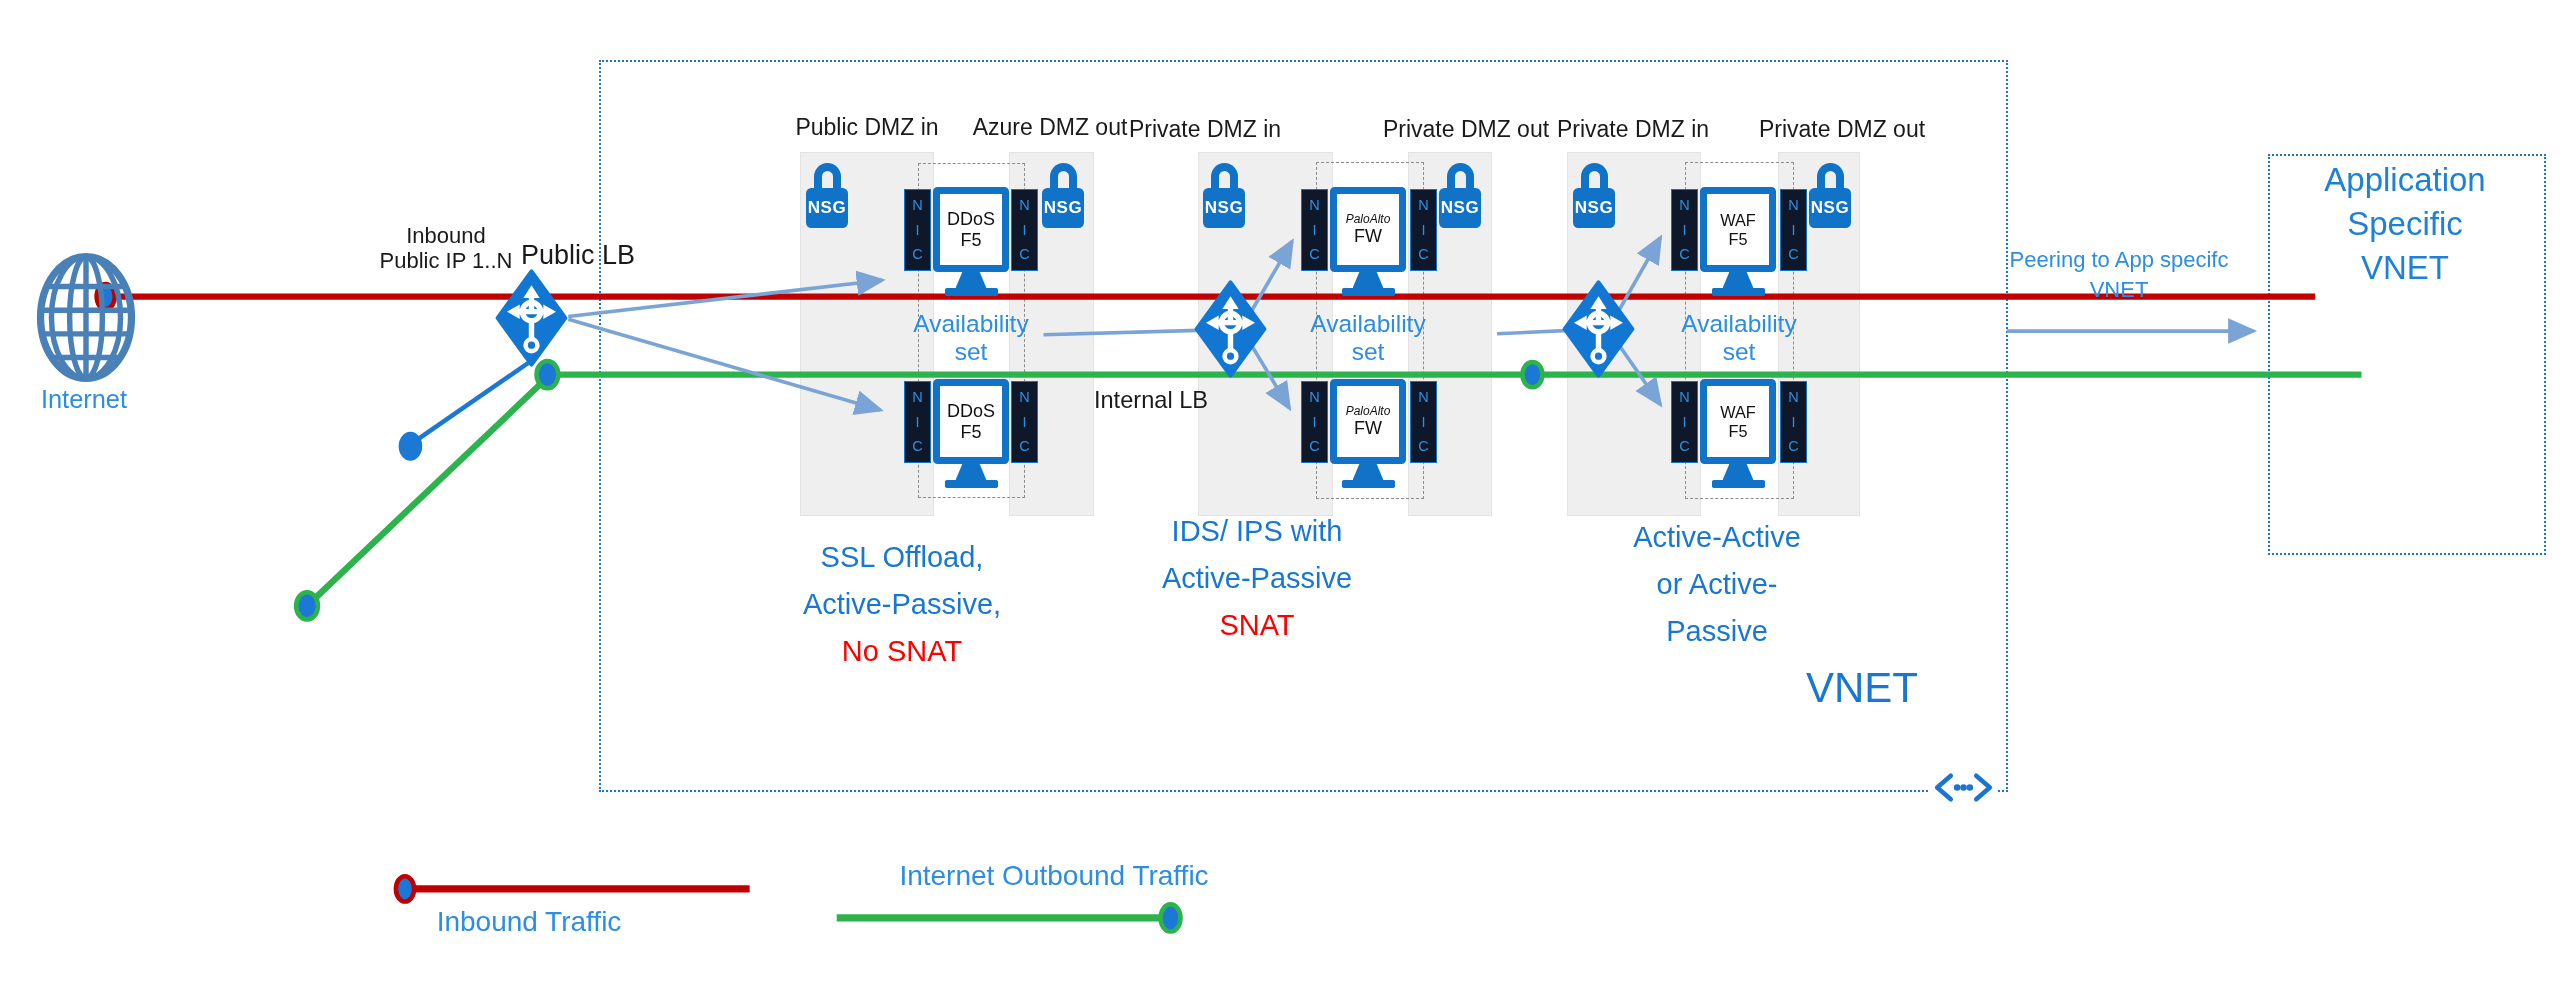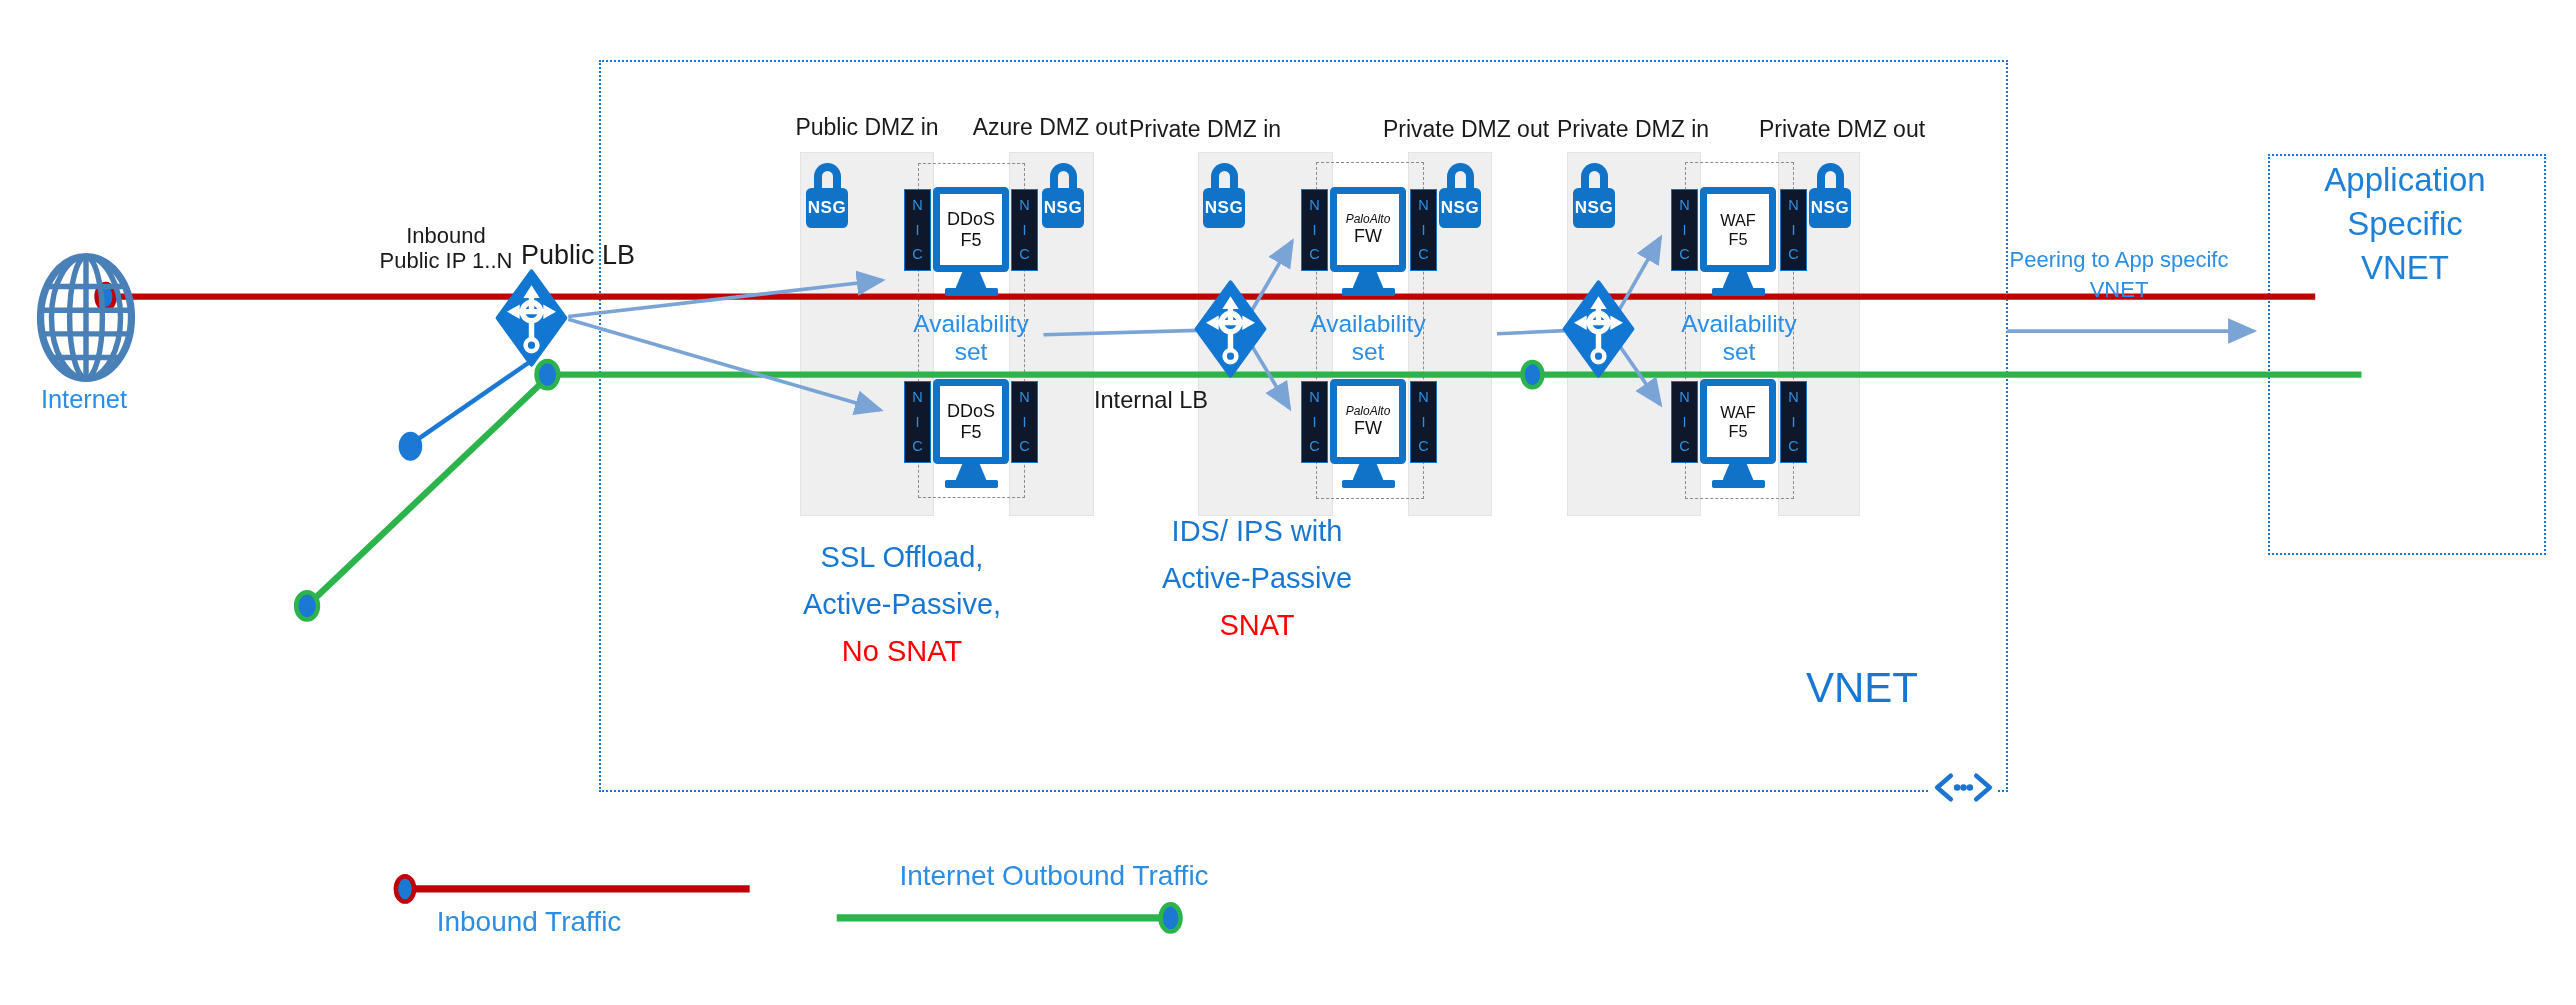--- a/index.html
+++ b/index.html
@@ -320,20 +320,25 @@
   <div class="cap" style="left:902px;top:534px;">
     <div>SSL Offload,</div>
     <div>Active-Passive,</div>
     <div class="red">No SNAT</div>
   </div>
   <div class="cap" style="left:1226px;top:508px;margin-left:31px;">
     <div>IDS/ IPS with</div>
     <div>Active-Passive</div>
     <div class="red">SNAT</div>
   </div>
+  <div class="cap" style="left:1717px;top:514px;">
+    <div>Active-Active</div>
+    <div>or Active-</div>
+    <div>Passive</div>
+  </div>
 
   <div class="lbl netlbl" style="left:84px;top:385px;">Internet</div>
   <div class="lbl black two" style="left:446px;top:223px;">
     <div>Inbound</div>
     <div>Public IP 1..N</div>
   </div>
   <div class="lbl black plb" style="left:578px;top:240px;">Public LB</div>
   <div class="lbl black ilb" style="left:1151px;top:387px;">Internal LB</div>
 
   <div class="lbl dmzname" style="left:1862px;top:661px;">

